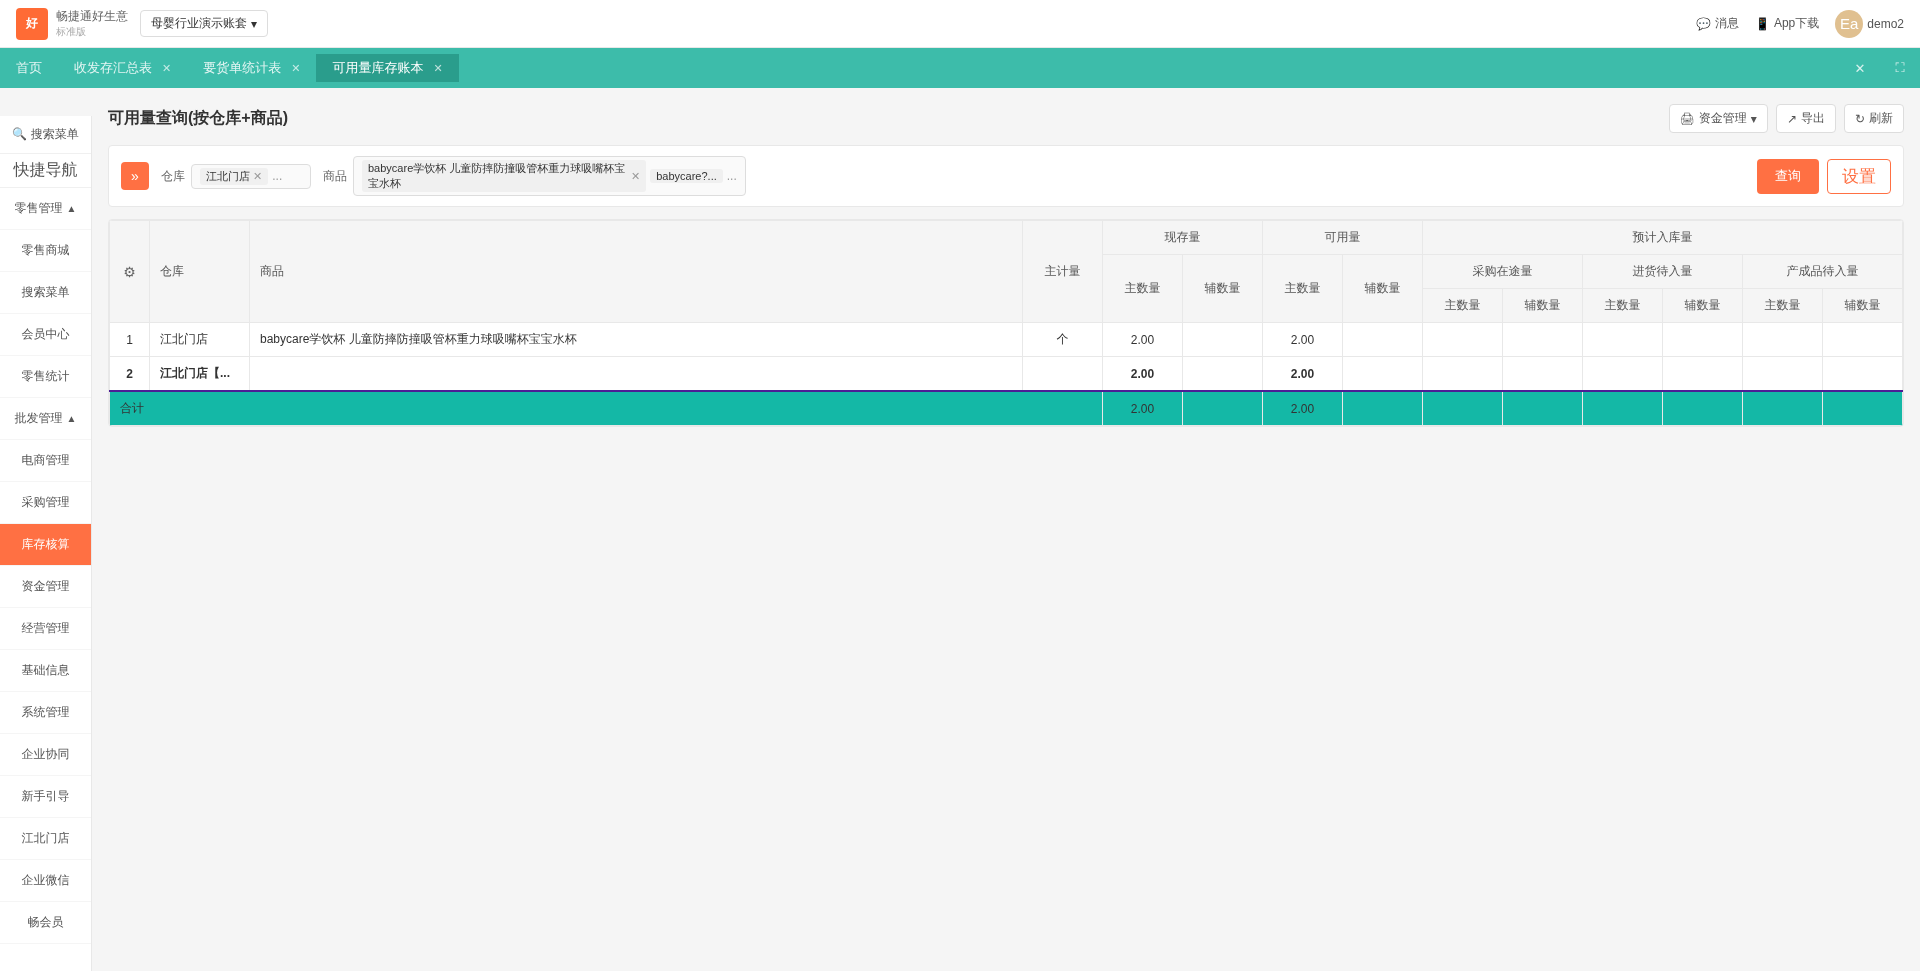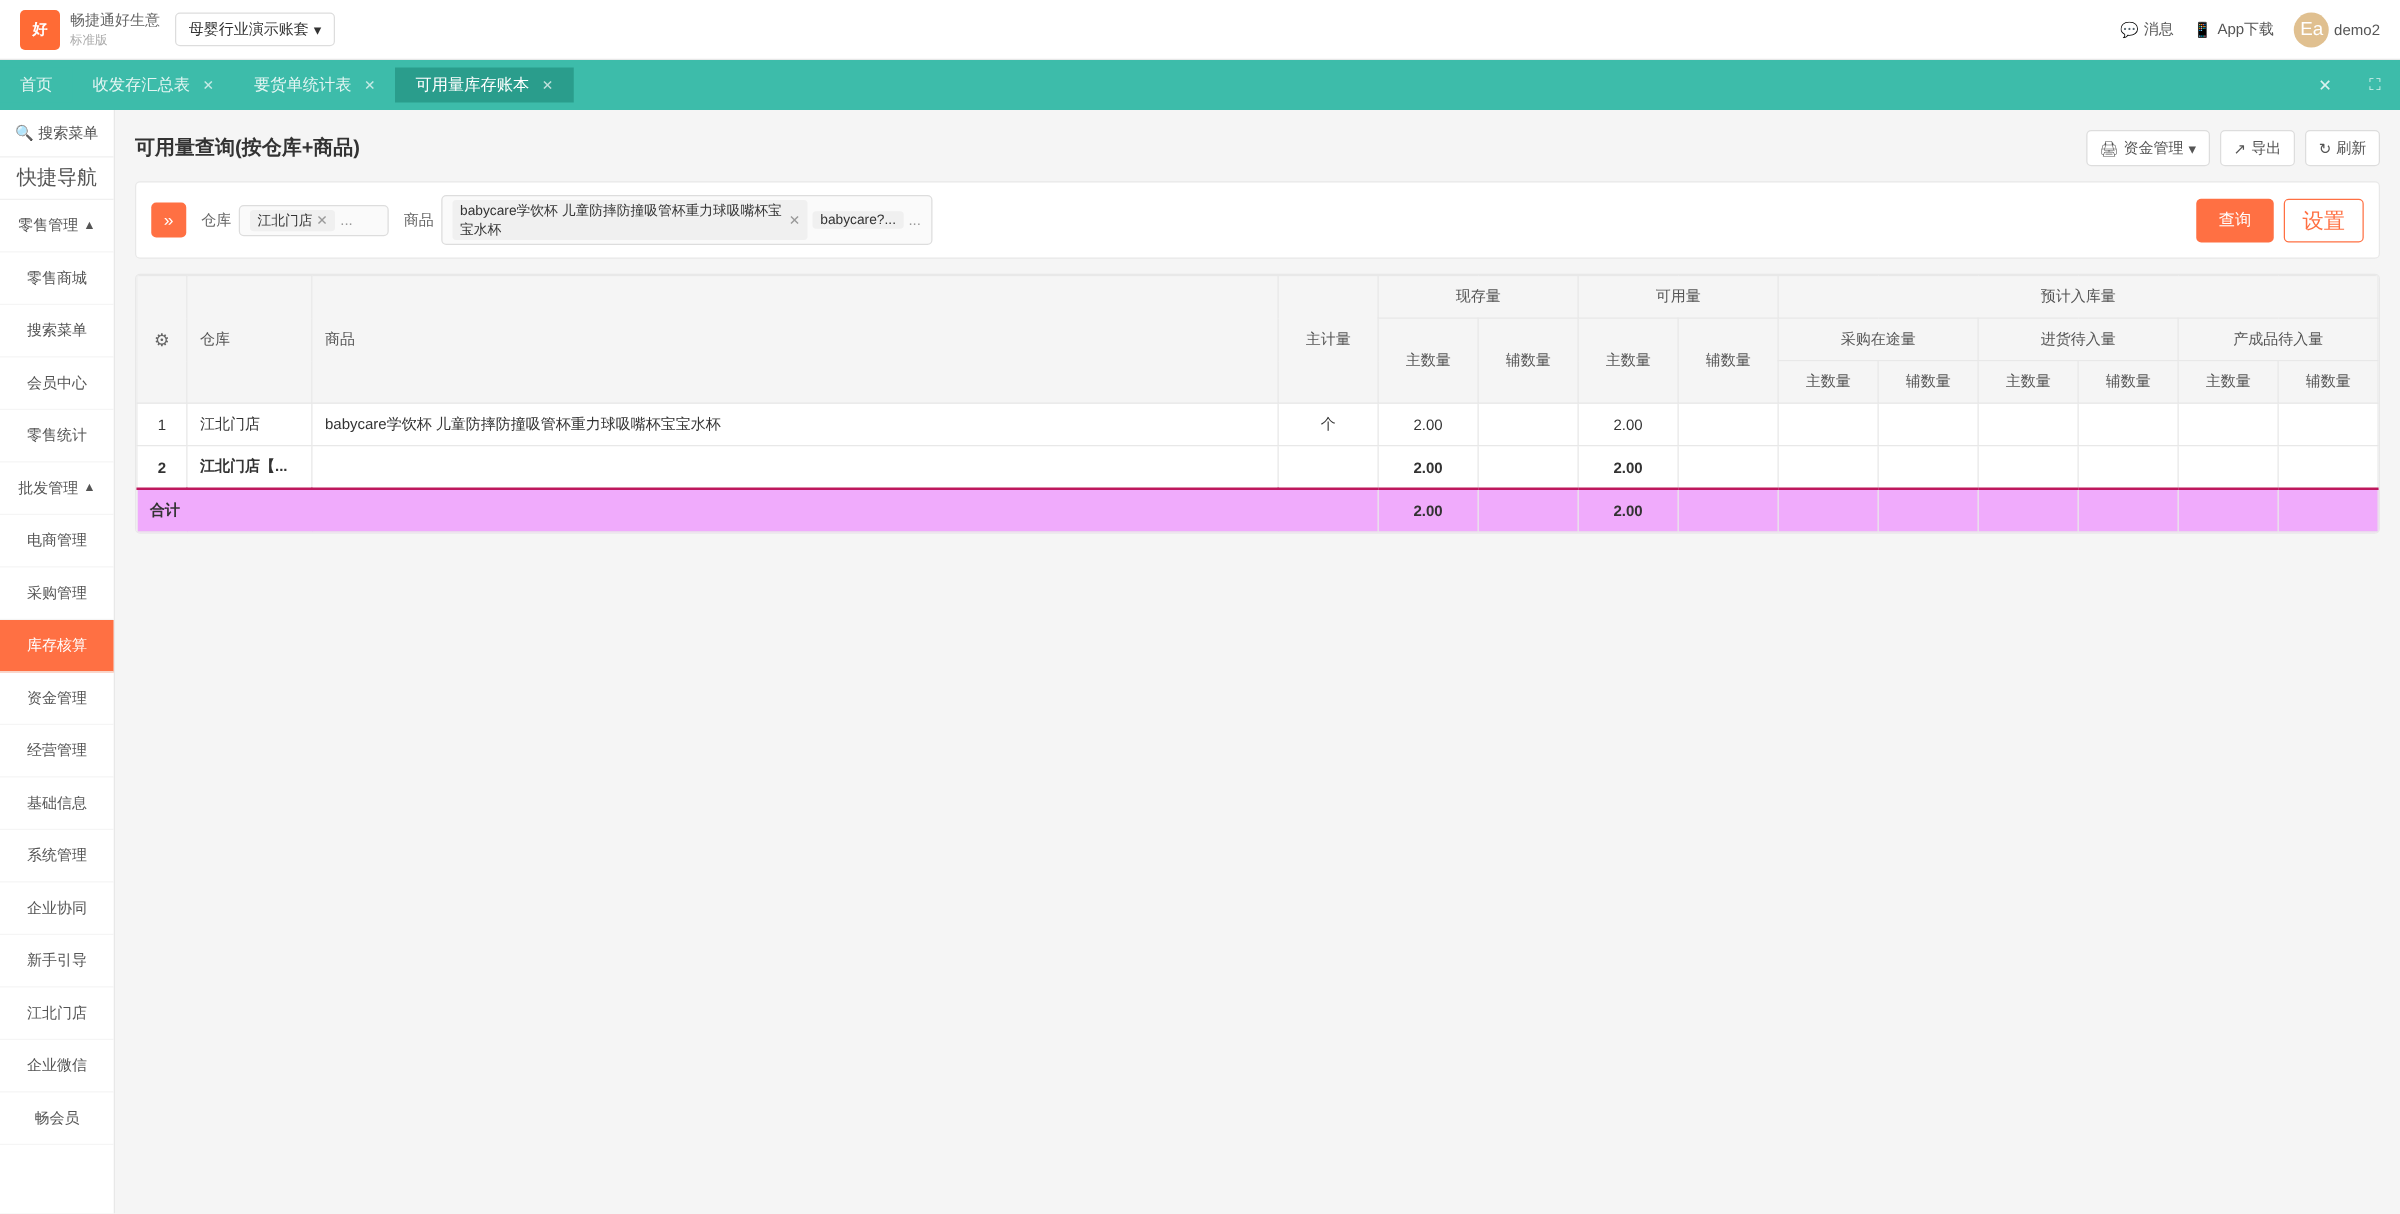--- a/index.html
+++ b/index.html
@@ -60,20 +60,21 @@
     }
 
     
     .sidebar {
       width: 92px;
       background: #fff;
       border-right: 1px solid #e8e8e8;
       display: flex;
       flex-direction: column;
       overflow-y: auto;
+      margin-top: 28px;
     }
     .sidebar-search {
       padding: 10px 8px;
       border-bottom: 1px solid #f0f0f0;
       cursor: pointer;
       color: #555;
       font-size: 12px;
       text-align: center;
     }
     .sidebar-nav {
@@ -246,23 +247,23 @@
       background: #f5f5f5;
     }
     .col-no { width: 40px; }
     .col-warehouse { width: 100px; text-align: left; }
     .col-product { text-align: left; }
     .col-number { width: 80px; }
     td.left { text-align: left; }
 
     
     .table-footer-row td {
-      background: #f0abfc;
-      font-weight: bold;
-      border-top: 2px solid #be185d;
+      background: #14b8a6;
+      font-weight: normal;
+      border-top: 2px solid #4c1d95;
     }
 
     
     .table-scroll {
       overflow-x: auto;
     }
     ::-webkit-scrollbar { height: 6px; width: 6px; }
     ::-webkit-scrollbar-track { background: #f1f1f1; }
     ::-webkit-scrollbar-thumb { background: #ccc; border-radius: 3px; }
 

